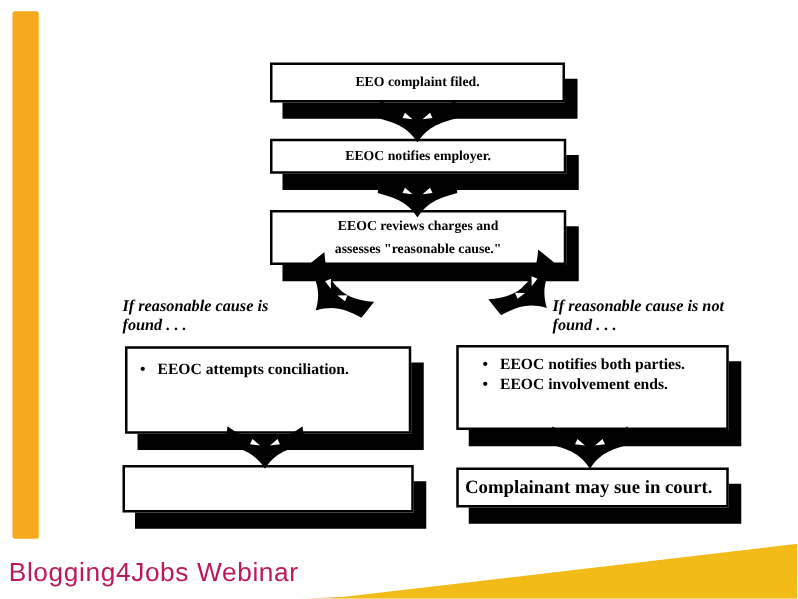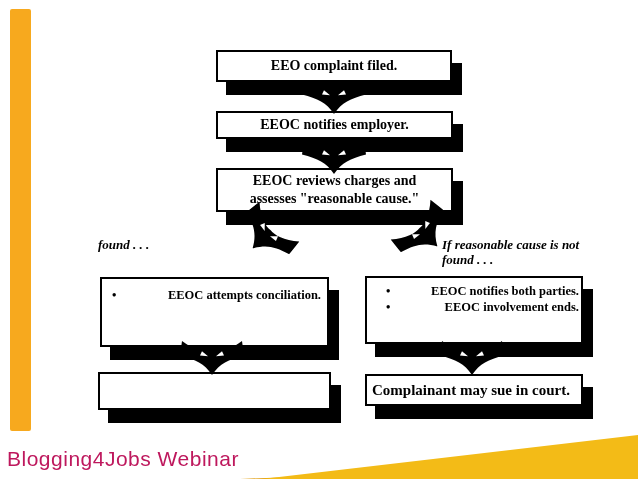--- a/index.html
+++ b/index.html
@@ -15,24 +15,24 @@
   .accent-wedge{position:absolute;left:0;top:429px;width:638px;height:50px;}
   .footer-label{
     position:absolute;left:7px;top:447px;
     font-family:"Liberation Sans",sans-serif;font-size:21px;color:#be185d;
     letter-spacing:.5px;white-space:nowrap;
   }
   
   .fbox{
     position:absolute;background:#ffffff;border:2px solid #000;
     box-shadow:10px 13px 0 #000;box-sizing:border-box;z-index:2;
-    color:#000;font-weight:bold;text-align:right;
+    color:#000;font-weight:bold;
   }
   .fbox.center{display:flex;flex-direction:column;justify-content:center;
-    text-align:center;font-size:14px;line-height:18px;}
+    text-align:center;font-size:11px;line-height:18px;}
   .b1{left:216px;top:50px;width:236px;height:32px;}
   .b2{left:216px;top:111px;width:237px;height:28px;}
   .b3{left:216px;top:168px;width:237px;height:44px;}
   .mid-left{left:100px;top:277px;width:229px;height:70px;padding:8px 6px 4px 10px;}
   .mid-right{left:365px;top:276px;width:218px;height:68px;padding:5px 2px 4px 19px;}
   .bot-left{left:98px;top:372px;width:233px;height:38px;padding:2px 2px 2px 5px;font-size:12.5px;line-height:16px;}
   .bot-right{left:365px;top:374px;width:218px;height:32px;padding:2px 2px 2px 5px;font-size:15px;
     display:flex;align-items:center;}
   ul.bullets{list-style:none;margin:0;padding:0;font-size:12.5px;line-height:16px;}
   ul.bullets li{display:flex;}
@@ -107,20 +107,21 @@
   </div>
   <div class="arrow adr">
     <svg viewBox="0 0 64 40" preserveAspectRatio="none">
       <path fill="#000" d="M2,0 C14,11 26,14 32,13 C38,14 50,11 62,0 L64,17 C48,22 40,26 32,40 C24,26 16,22 0,17 Z"></path>
       <path fill="#fff" d="M22,12 L28,18 L20,17 Z"></path>
       <path fill="#fff" d="M42,12 L36,18 L44,17 Z"></path>
     </svg>
   </div>
 
   <div class="branch-label lbl-left">
+    <div>If reasonable cause is</div>
     <div>found . . .</div>
   </div>
   <div class="branch-label lbl-right">
     <div>If reasonable cause is not</div>
     <div>found . . .</div>
   </div>
 
   <div class="fbox mid-left">
     <ul class="bullets">
       <li>

